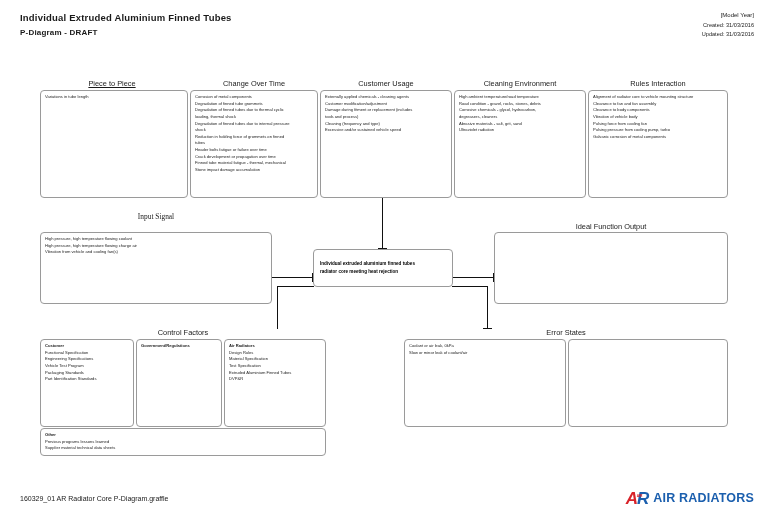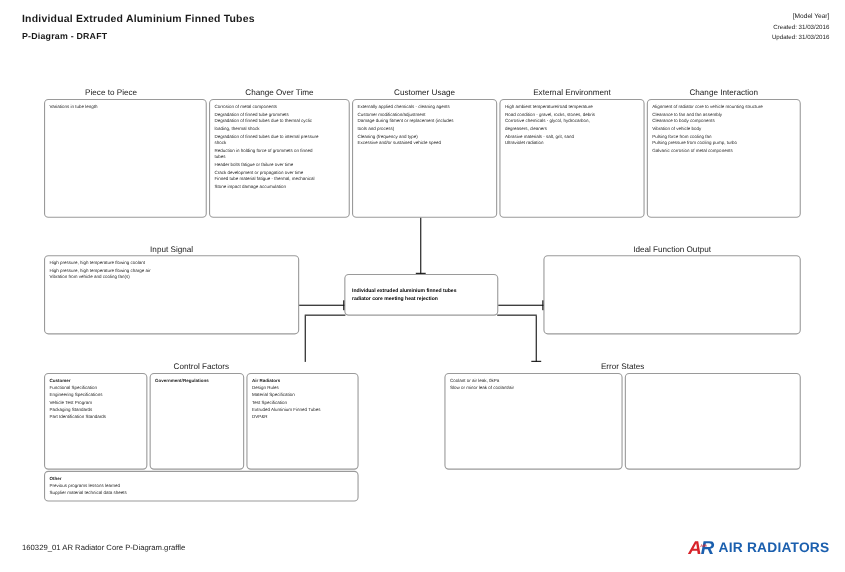--- a/index.html
+++ b/index.html
@@ -171,21 +171,21 @@
 
 <div id="doc-title">Individual Extruded Aluminium Finned Tubes</div>
 <div id="doc-subtitle">P-Diagram - DRAFT</div>
 
 <div id="meta-block">
   <div class="meta-year">[Model Year]</div>
   <div>Created: 31/03/2016</div>
   <div>Updated: 31/03/2016</div>
 </div>
 
-<div class="grp-title" style="left:27px; top:79px; width:148px;">Piece to Piece</div>
+<div class="grp-title" style="left:38px; top:79px; width:148px;text-decoration:underline;">Piece to Piece</div>
 <div class="rbox" style="left:40px; top:90px; width:148px; height:108px;">
   <div class="items">
     <div>Variations in tube length</div>
   </div>
 </div>
 
 <div class="grp-title" style="left:190px; top:79px; width:128px;text-align:center;">Change Over Time</div>
 <div class="rbox" style="left:190px; top:90px; width:128px; height:108px;">
   <div class="items">
     <div>Corrosion of metal components</div>
@@ -208,46 +208,46 @@
   <div class="items">
     <div>Externally applied chemicals - cleaning agents</div>
     <div>Customer modification/adjustment</div>
     <div>Damage during fitment or replacement (includes</div>
     <div>tools and process)</div>
     <div>Cleaning (frequency and type)</div>
     <div>Excessive and/or sustained vehicle speed</div>
   </div>
 </div>
 
-<div class="grp-title" style="left:454px; top:79px; width:132px;">External Environment</div>
+<div class="grp-title" style="left:454px; top:79px; width:132px;">Cleaning Environment</div>
 <div class="rbox" style="left:454px; top:90px; width:132px; height:108px;">
   <div class="items">
     <div>High ambient temperature/road temperature</div>
     <div>Road condition - gravel, rocks, stones, debris</div>
     <div>Corrosive chemicals - glycol, hydrocarbon,</div>
     <div>degreasers, cleaners</div>
     <div>Abrasive materials - salt, grit, sand</div>
     <div>Ultraviolet radiation</div>
   </div>
 </div>
 
-<div class="grp-title" style="left:588px; top:79px; width:140px;">Change Interaction</div>
+<div class="grp-title" style="left:588px; top:79px; width:140px;">Rules Interaction</div>
 <div class="rbox" style="left:588px; top:90px; width:140px; height:108px;">
   <div class="items">
     <div>Alignment of radiator core to vehicle mounting structure</div>
     <div>Clearance to fan and fan assembly</div>
     <div>Clearance to body components</div>
     <div>Vibration of vehicle body</div>
     <div>Pulsing force from cooling fan</div>
     <div>Pulsing pressure from cooling pump, turbo</div>
     <div>Galvanic corrosion of metal components</div>
   </div>
 </div>
 
-<div class="grp-title" style="left:40px; top:222px; width:232px;">Input Signal</div>
+<div class="grp-title" style="left:40px; top:212px; width:232px;font-family:Liberation Serif, serif;">Input Signal</div>
 <div class="rbox" style="left:40px; top:232px; width:232px; height:72px;">
   <div class="items">
     <div>High pressure, high temperature flowing coolant</div>
     <div>High pressure, high temperature flowing charge air</div>
     <div>Vibration from vehicle and cooling fan(s)</div>
   </div>
 </div>
 
 <div class="grp-title" style="left:494px; top:222px; width:234px;">Ideal Function Output</div>
 <div class="rbox" style="left:494px; top:232px; width:234px; height:72px;">

